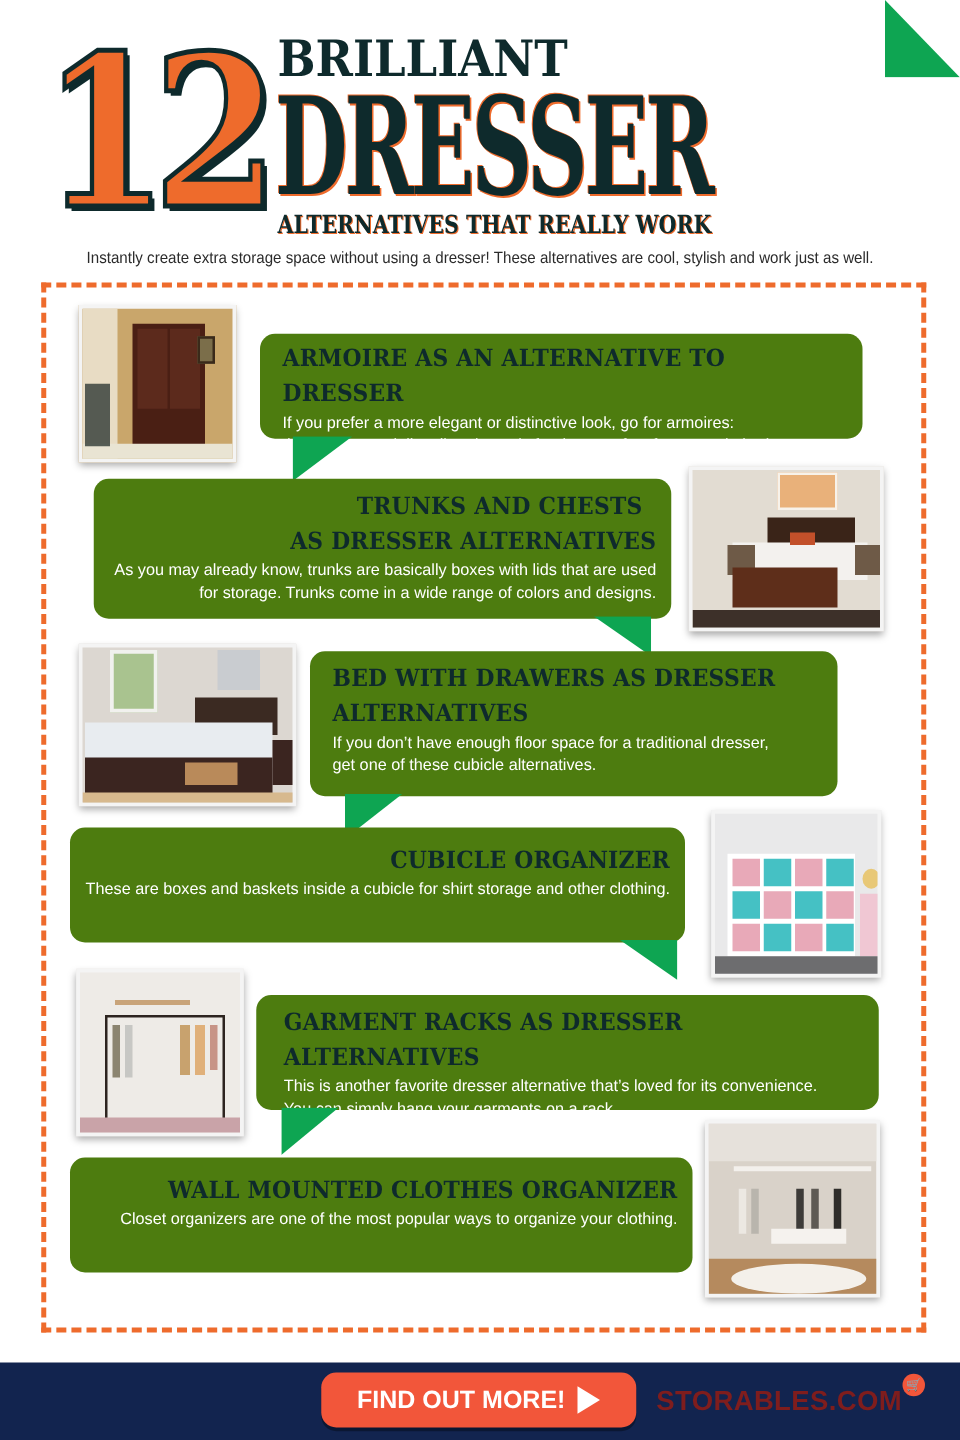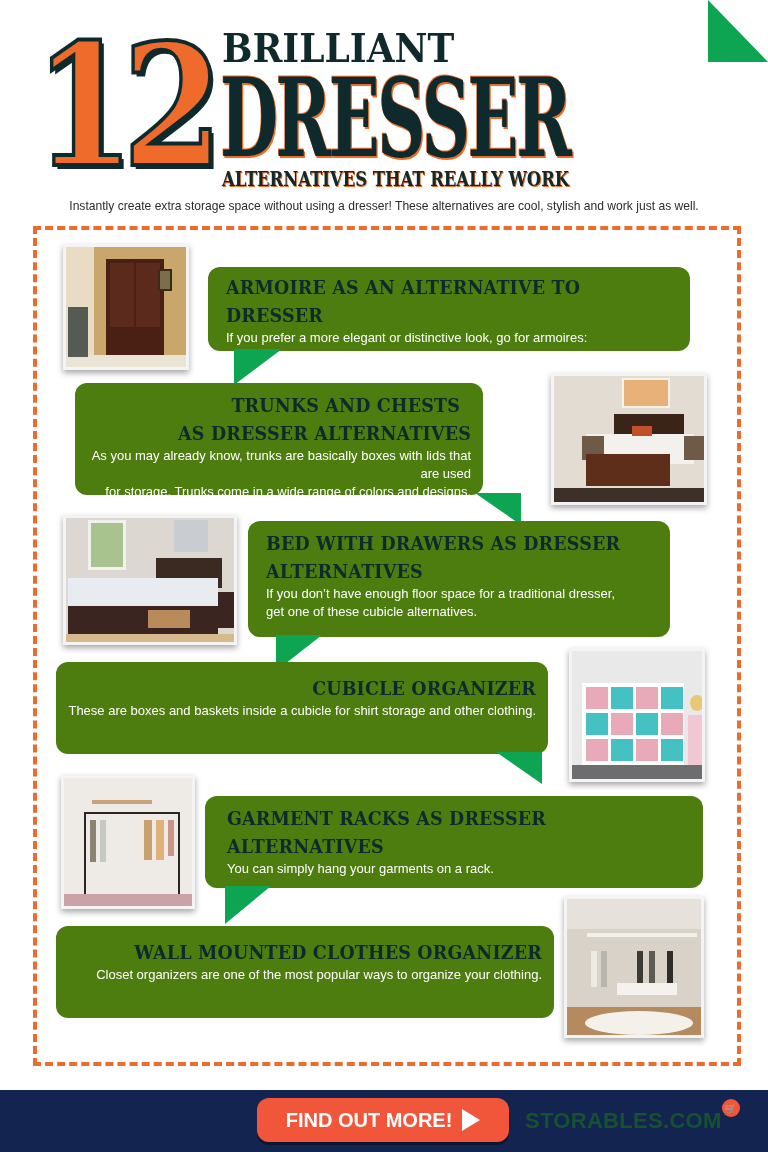--- a/index.html
+++ b/index.html
@@ -96,21 +96,21 @@
     box-shadow: 0 3px 0 rgba(0,0,0,0.35);
     display: flex; align-items: center; justify-content: center; gap: 10px;
     color: #fff; font-weight: bold; font-size: 20px;
   }
   .play-icon {
     width: 0; height: 0; border-left: 18px solid #ffffff;
     border-top: 11px solid transparent; border-bottom: 11px solid transparent;
   }
   .brand {
     position: absolute; left: 525px; top: 1108px;
-    color: #14532d; font-weight: bold; font-size: 22px; letter-spacing: 0.3px;
+    color: #7f1d1d; font-weight: bold; font-size: 22px; letter-spacing: 0.3px;
   }
   .cart-badge {
     position: absolute; left: 722px; top: 1099px;
     width: 18px; height: 18px; border-radius: 50%; background: #f2563a;
     display: flex; align-items: center; justify-content: center;
     color: #fff; font-size: 10px;
   }
 
   
   .ph { position: absolute; }
@@ -137,21 +137,21 @@
   <div class="ph" style="left:0;top:108px;width:126px;height:18px;background:#e9e4d3;"></div>
   <div class="ph" style="left:2px;top:60px;width:20px;height:50px;background:#2f3a36;opacity:.8;"></div>
 </div>
 <div class="bubble left-align" style="left:208px;top:267px;width:482px;height:84px;padding:6px 18px 0 18px;">
   <div class="tail" style="left:26px;top:82px;clip-path:polygon(0 0,100% 0,0 100%);"></div>
   <h2>ARMOIRE AS AN ALTERNATIVE TO DRESSER</h2>
   <p>If you prefer a more elegant or distinctive look, go for armoires:</p>
   <p>they are essentially tall and stately furniture perfect for usage in bedrooms.</p>
 </div>
 
-<div class="bubble right-align" style="left:75px;top:383px;width:408px;height:112px;padding:8px 12px 0 12px;">
+<div class="bubble right-align" style="left:75px;top:383px;width:462px;height:112px;padding:8px 12px 0 12px;">
   <div class="tail" style="left:400px;top:110px;width:46px;height:32px;clip-path:polygon(0 0,100% 0,100% 100%);"></div>
   <h2 style="padding-right:12px;">TRUNKS AND CHESTS</h2>
   <h2>AS DRESSER ALTERNATIVES</h2>
   <p>As you may already know, trunks are basically boxes with lids that are used</p>
   <p>for storage. Trunks come in a wide range of colors and designs.</p>
 </div>
 <div class="photo" style="left:551px;top:373px;width:156px;height:132px;background:#e2dcd2;">
   <div class="ph" style="left:68px;top:2px;width:48px;height:30px;background:#e9b17a;border:2px solid #f7f2ea;"></div>
   <div class="ph" style="left:60px;top:38px;width:70px;height:26px;background:#3a2418;"></div>
   <div class="ph" style="left:32px;top:58px;width:108px;height:30px;background:#f3f1ee;"></div>
@@ -212,20 +212,21 @@
   <div class="ph" style="left:26px;top:42px;width:6px;height:42px;background:#8b8470;"></div>
   <div class="ph" style="left:36px;top:42px;width:6px;height:42px;background:#c7c7c4;"></div>
   <div class="ph" style="left:80px;top:42px;width:8px;height:40px;background:#c8a26e;"></div>
   <div class="ph" style="left:92px;top:42px;width:8px;height:40px;background:#e0b07a;"></div>
   <div class="ph" style="left:104px;top:42px;width:6px;height:36px;background:#c79487;"></div>
   <div class="ph" style="left:0;top:116px;width:134px;height:18px;background:#c9a3a8;"></div>
 </div>
 <div class="bubble left-align" style="left:205px;top:796px;width:498px;height:92px;padding:8px 22px 0 22px;">
   <div class="tail" style="left:20px;top:90px;width:46px;height:38px;clip-path:polygon(0 0,100% 0,0 100%);"></div>
   <h2>GARMENT RACKS AS DRESSER ALTERNATIVES</h2>
+  <p>This is another favorite dresser alternative that’s loved for its convenience.</p>
   <p>You can simply hang your garments on a rack.</p>
 </div>
 
 <div class="bubble right-align" style="left:56px;top:926px;width:498px;height:92px;padding:12px 12px 0 8px;">
   <h2>WALL MOUNTED CLOTHES ORGANIZER</h2>
   <p>Closet organizers are one of the most popular ways to organize your clothing.</p>
 </div>
 <div class="photo" style="left:564px;top:896px;width:140px;height:142px;background:#d9d2c9;">
   <div class="ph" style="left:0;top:0;width:140px;height:30px;background:#e6e1db;"></div>
   <div class="ph" style="left:20px;top:34px;width:110px;height:4px;background:#f3f0ec;"></div>

